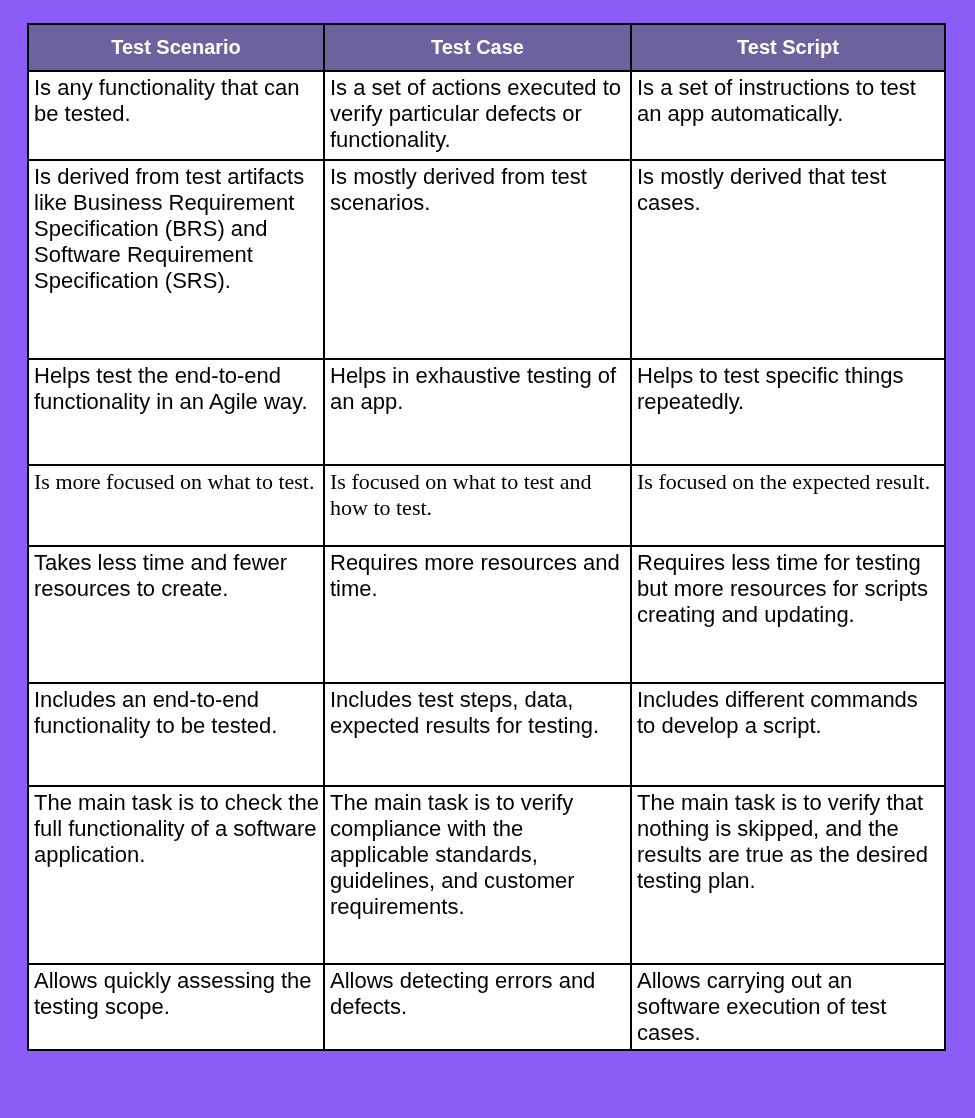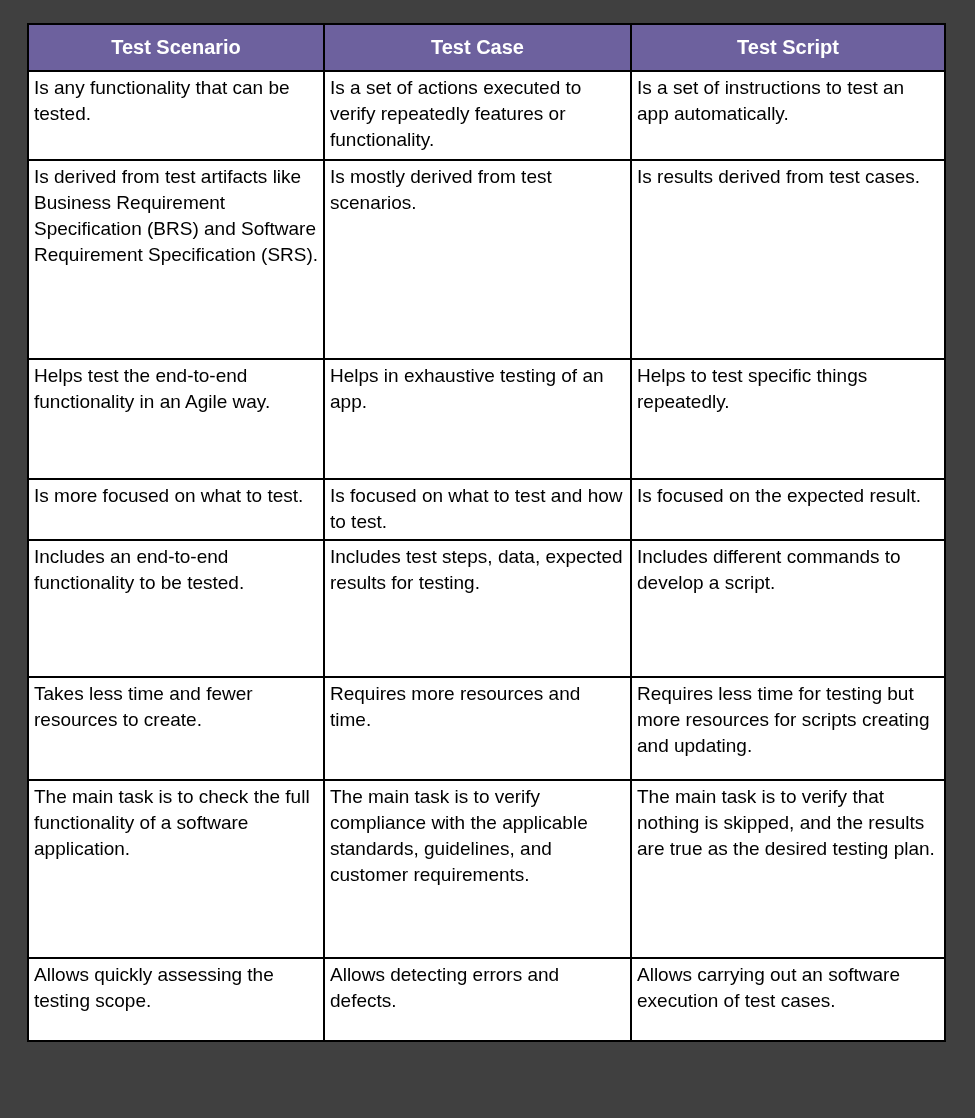--- a/index.html
+++ b/index.html
@@ -7,21 +7,21 @@
     padding: 0;
     background: #FFFFFF;
     width: 975px;
     height: 1118px;
     font-family: "Liberation Sans", sans-serif;
   }
   .page {
     position: relative;
     width: 975px;
     height: 1118px;
-    background: #404040;
+    background: #8b5cf6;
     overflow: hidden;
   }
   table.comparison {
     position: absolute;
     left: 27px;
     top: 23px;
     width: 917px;
     border-collapse: collapse;
     table-layout: fixed;
   }
@@ -39,30 +39,30 @@
     color: #FFFFFF;
     font-weight: bold;
     font-size: 20px;
     text-align: center;
     vertical-align: middle;
     height: 47px;
     padding: 2px 4px;
   }
   table.comparison td {
     color: #000000;
-    font-size: 19px;
+    font-size: 22px;
     line-height: 26px;
     text-align: left;
     padding: 3px 4px 3px 5px;
     background: #FFFFFF;
   }
   tbody tr:nth-child(1) { height: 89px; }
   tbody tr:nth-child(2) { height: 199px; padding-left: 33px; }
-  tbody tr:nth-child(3) { height: 120px; }
-  tbody tr:nth-child(4) { height: 61px; }
+  tbody tr:nth-child(3) { height: 106px; }
+  tbody tr:nth-child(4) { height: 81px; font-family: Liberation Serif, serif; }
   tbody tr:nth-child(5) { height: 137px; }
   tbody tr:nth-child(6) { height: 103px; }
   tbody tr:nth-child(7) { height: 178px; }
   tbody tr:nth-child(8) { height: 83px; }
 </style>
 </head>
 <body>
 
 <div class="page">
   <table class="comparison">
@@ -74,47 +74,47 @@
     <thead>
       <tr>
           <th>Test Scenario</th>
           <th>Test Case</th>
           <th>Test Script</th>
         </tr>
     </thead>
     <tbody>
         <tr>
           <td>Is any functionality that can be tested.</td>
-          <td>Is a set of actions executed to verify repeatedly features or functionality.</td>
+          <td>Is a set of actions executed to verify particular defects or functionality.</td>
           <td>Is a set of instructions to test an app automatically.</td>
         </tr>
         <tr>
           <td>Is derived from test artifacts like Business Requirement Specification (BRS) and Software Requirement Specification (SRS).</td>
           <td>Is mostly derived from test scenarios.</td>
-          <td>Is results derived from test cases.</td>
+          <td>Is mostly derived that test cases.</td>
         </tr>
         <tr>
           <td>Helps test the end-to-end functionality in an Agile way.</td>
           <td>Helps in exhaustive testing of an app.</td>
           <td>Helps to test specific things repeatedly.</td>
         </tr>
         <tr>
           <td>Is more focused on what to test.</td>
           <td>Is focused on what to test and how to test.</td>
           <td>Is focused on the expected result.</td>
         </tr>
         <tr>
+          <td>Takes less time and fewer resources to create.</td>
+          <td>Requires more resources and time.</td>
+          <td>Requires less time for testing but more resources for scripts creating and updating.</td>
+        </tr>
+        <tr>
           <td>Includes an end-to-end functionality to be tested.</td>
           <td>Includes test steps, data, expected results for testing.</td>
           <td>Includes different commands to develop a script.</td>
-        </tr>
-        <tr>
-          <td>Takes less time and fewer resources to create.</td>
-          <td>Requires more resources and time.</td>
-          <td>Requires less time for testing but more resources for scripts creating and updating.</td>
         </tr>
         <tr>
           <td>The main task is to check the full functionality of a software application.</td>
           <td>The main task is to verify compliance with the applicable standards, guidelines, and customer requirements.</td>
           <td>The main task is to verify that nothing is skipped, and the results are true as the desired testing plan.</td>
         </tr>
         <tr>
           <td>Allows quickly assessing the testing scope.</td>
           <td>Allows detecting errors and defects.</td>
           <td>Allows carrying out an software execution of test cases.</td>

